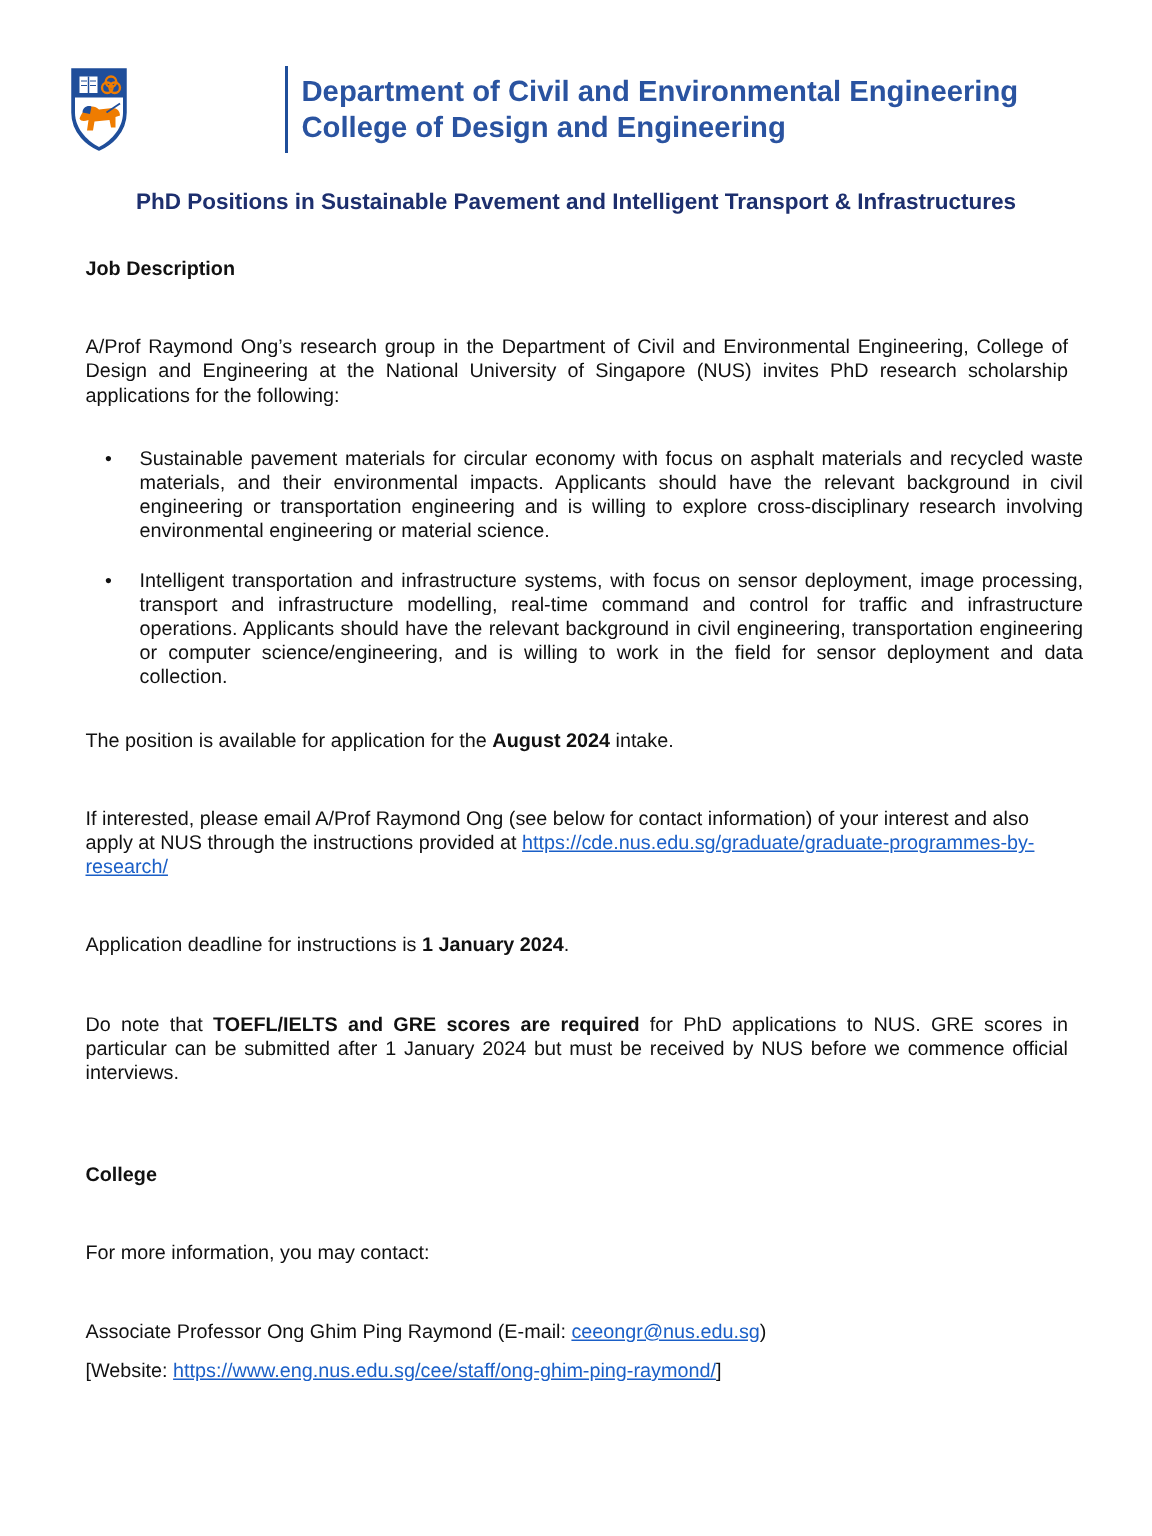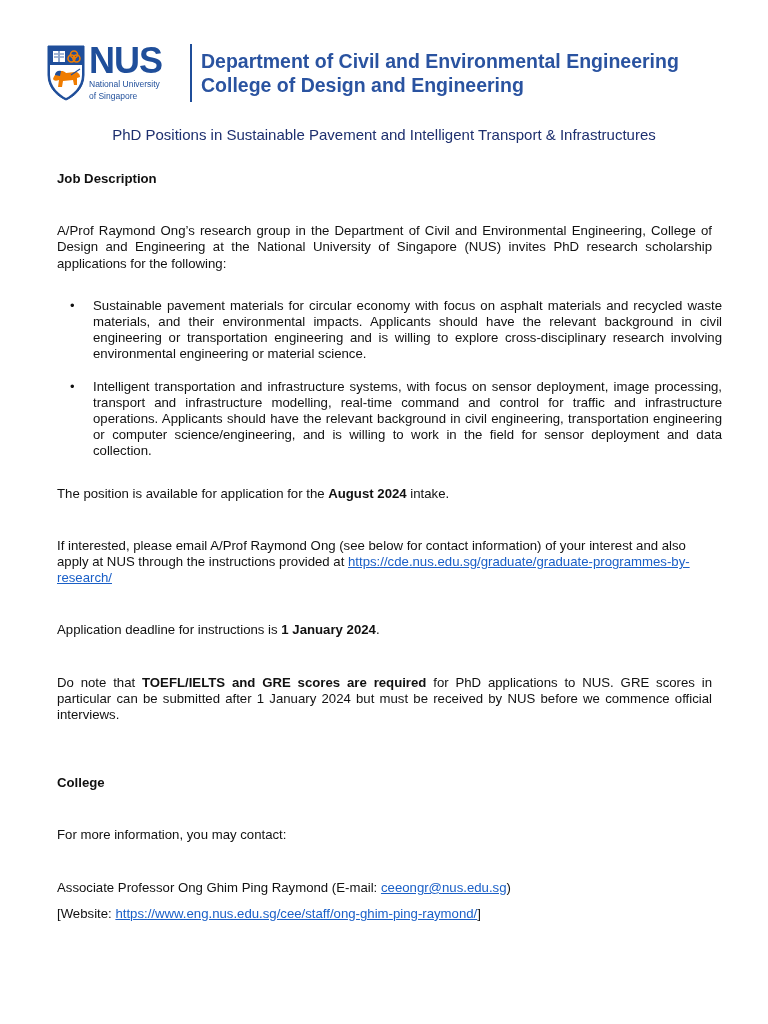--- a/index.html
+++ b/index.html
@@ -12,21 +12,21 @@
   .crest svg { display: block; }
   .wordmark { display: flex; flex-direction: column; justify-content: center; }
   .nus-text { font-family: "Liberation Sans", sans-serif; font-weight: bold; font-size: 36px;
               color: #1f4e9a; line-height: 32px; letter-spacing: -1px; }
   .nus-sub { font-size: 8.5px; color: #1f4e9a; line-height: 10px; margin-top: 2px; }
   .vbar { width: 2px; height: 58px; background: #1f4e9a; margin-left: 8px; margin-right: 9px; }
   .dept { display: flex; flex-direction: column; }
   .dept-line { font-weight: bold; font-size: 19.5px; color: #2a53a0; line-height: 24px; white-space: nowrap; }
 
   .title { position: absolute; left: 0; width: 768px; top: 126px; text-align: center;
-           font-weight: normal; font-size: 15px; color: #1d2f6e; white-space: nowrap; }
+           font-weight: bold; font-size: 15px; color: #1d2f6e; white-space: nowrap; }
 
   .content { position: absolute; left: 47px; top: 161px; width: 675px; font-size: 13.2px; line-height: 16.2px; }
   .content p { margin: 10px; }
   .heading { font-weight: bold; }
   .justify { text-align: justify; }
   .bullets { margin: 0; padding: 0; list-style: none; }
   .bullets li { position: relative; padding-left: 46px; text-align: justify; }
   .bullet-dot { position: absolute; left: 23px; top: 0; font-size: 13px; }
   a.link { color: #1a5fc7; text-decoration: underline; }
   b { font-weight: bold; }
@@ -47,25 +47,20 @@
         <line x1="7" y1="12" x2="11" y2="12" stroke="#1f4e9a" stroke-width="0.8"></line>
         <line x1="13" y1="9" x2="17" y2="9" stroke="#1f4e9a" stroke-width="0.8"></line>
         <line x1="13" y1="12" x2="17" y2="12" stroke="#1f4e9a" stroke-width="0.8"></line>
         <circle cx="27" cy="9.5" r="3.5" fill="none" stroke="#ef7c00" stroke-width="1.6"></circle>
         <circle cx="24.5" cy="13.5" r="3.5" fill="none" stroke="#ef7c00" stroke-width="1.6"></circle>
         <circle cx="29.5" cy="13.5" r="3.5" fill="none" stroke="#ef7c00" stroke-width="1.6"></circle>
         <path d="M6 34 C9 26 15 24 19 28 L28 27 C31 27 33 29 33 32 L30 33 L30 40 L27 40 L26 35 L16 36 L15 42 L11 42 L12 35 C9 36 7 36 6 34 Z" fill="#ef7c00"></path>
         <path d="M8 30 C8 27 11 25 14 26 L13 31 Z" fill="#1f4e9a"></path>
         <path d="M24 30 L33 24" stroke="#1f4e9a" stroke-width="1.2"></path>
       </svg>
-    </div>
-    <div class="wordmark">
-      <div class="nus-text">NUS</div>
-      <div class="nus-sub">National University</div>
-      <div class="nus-sub">of Singapore</div>
     </div>
   </div>
   <div class="vbar"></div>
   <div class="dept">
     <div class="dept-line">Department of Civil and Environmental Engineering</div>
     <div class="dept-line">College of Design and Engineering</div>
   </div>
 </div>
 
 <div class="title">PhD Positions in Sustainable Pavement and Intelligent Transport &amp; Infrastructures</div>

